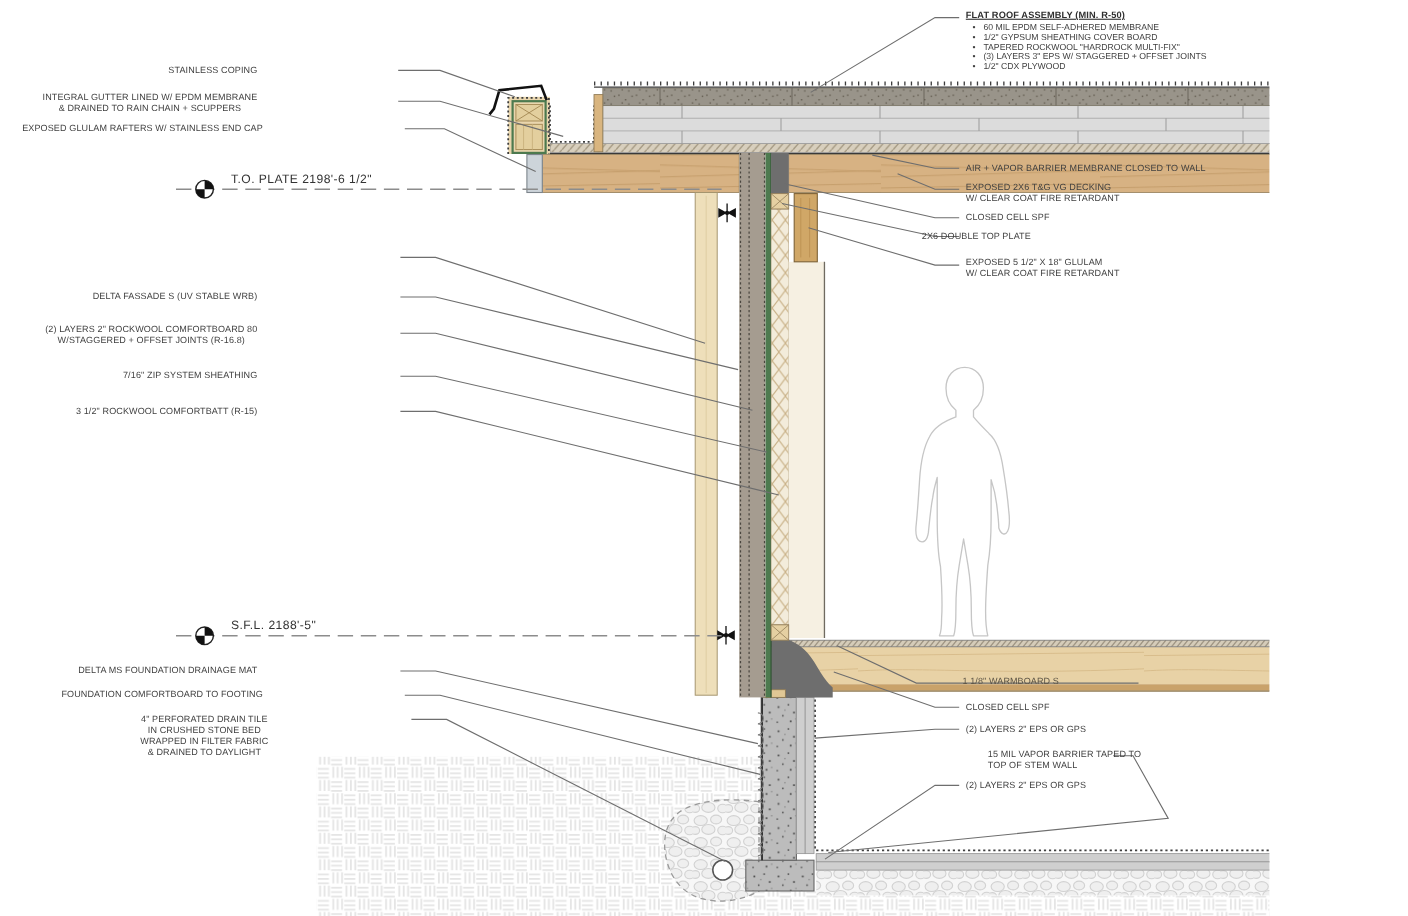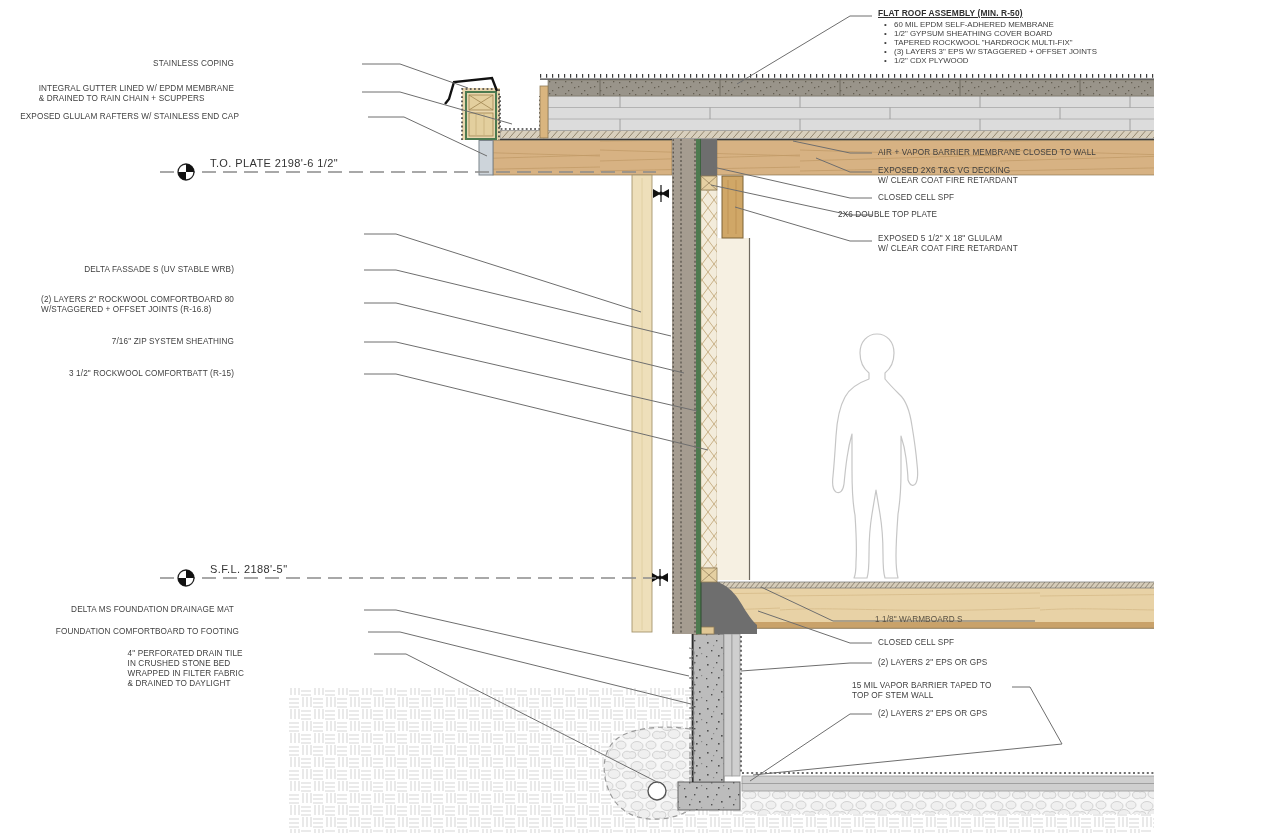--- a/index.html
+++ b/index.html
@@ -1,21 +1,21 @@
 <!DOCTYPE html>
 <html><head>
 <meta charset="utf-8">
 <style>
   html,body{margin:0;padding:0;background:#fff}
   #canvas{position:relative;width:1154px;height:833px;background:#fff;overflow:hidden;
           font-family:"Liberation Sans",sans-serif}
   #canvas svg{position:absolute;left:0;top:0}
   .lbl{position:absolute;font-size:8.2px;line-height:9.9px;color:#3f3f3f;
        white-space:pre-line;letter-spacing:.12px}
-  .lbl.ra{text-align:left}
+  .lbl.ra{text-align:center}
   .lvl{position:absolute;font-size:11px;color:#333;letter-spacing:.4px;white-space:nowrap}
   .roofblock{position:absolute;left:878px;top:8px;width:230px}
   .roofblock .ttl{font-size:8.4px;font-weight:bold;color:#2f2f2f;text-decoration:underline;
                   letter-spacing:.12px;margin-bottom:2px}
   .roofblock .it{font-size:7.9px;line-height:9px;color:#3f3f3f;padding-left:16px;position:relative}
   .roofblock .it::before{content:"\2022";position:absolute;left:6px}
   .slablbl{position:absolute;left:875px;top:615px;font-size:8.2px;color:#5a5244;letter-spacing:.1px}
   .logo{position:absolute;left:1062px;top:744px;width:210px;color:#474747}
   .logo .nm{font-family:"Liberation Serif",serif;font-size:42px;line-height:42px;letter-spacing:7px}
   .logo .wd{font-family:"Liberation Serif",serif;font-size:24px;line-height:22px;letter-spacing:4px;
@@ -301,18 +301,18 @@
 <div class="lbl" style="left:878px;top:148px">AIR + VAPOR BARRIER MEMBRANE CLOSED TO WALL</div>
 <div class="lbl" style="left:878px;top:166px">EXPOSED 2X6 T&amp;G VG DECKING
 W/ CLEAR COAT FIRE RETARDANT</div>
 <div class="lbl" style="left:878px;top:193px">CLOSED CELL SPF</div>
 <div class="lbl" style="left:838px;top:210px">2X6 DOUBLE TOP PLATE</div>
 <div class="lbl" style="left:878px;top:234px">EXPOSED 5 1/2" X 18" GLULAM
 W/ CLEAR COAT FIRE RETARDANT</div>
 <div class="slablbl">1 1/8" WARMBOARD S</div>
 <div class="lbl" style="left:878px;top:638px">CLOSED CELL SPF</div>
 <div class="lbl" style="left:878px;top:658px">(2) LAYERS 2" EPS OR GPS</div>
-<div class="lbl" style="left:852px;top:681px">15 MIL VAPOR BARRIER TAPED TO
+<div class="lbl" style="left:898px;top:681px">15 MIL VAPOR BARRIER TAPED TO
 TOP OF STEM WALL</div>
 <div class="lbl" style="left:878px;top:709px">(2) LAYERS 2" EPS OR GPS</div>
 
 
 </div>
 
 </body></html>

